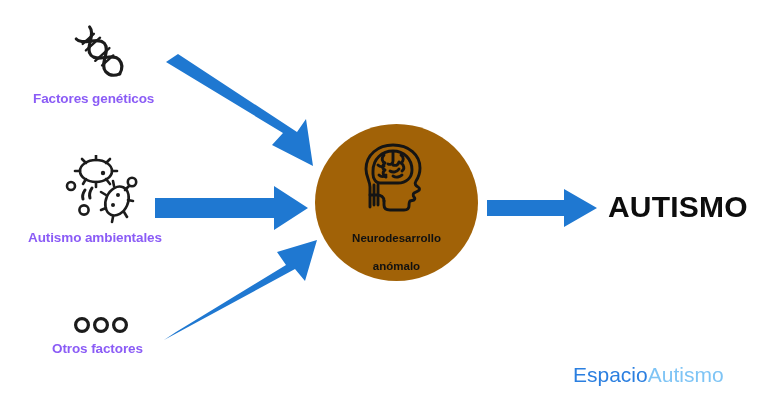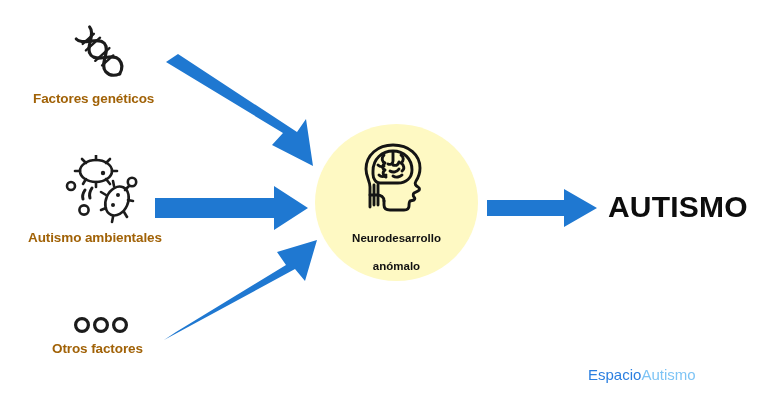--- a/index.html
+++ b/index.html
@@ -22,34 +22,34 @@
   .factor-icon {
     position: absolute;
     display: block;
   }
   .factor-label {
     position: absolute;
     font-family: "Liberation Sans", sans-serif;
     font-weight: bold;
     font-size: 13.5px;
     line-height: 15px;
-    color: #a16207;
+    color: #8b5cf6;
     white-space: nowrap;
     letter-spacing: -0.1px;
   }
 
   
   #center-node {
     position: absolute;
     left: 315px;
     top: 124px;
     width: 163px;
     height: 157px;
     border-radius: 50%;
-    background: #fef9c3;
+    background: #a16207;
     display: flex;
     flex-direction: column;
     align-items: center;
     justify-content: flex-start;
   }
   #center-brain-icon {
     margin-top: 17px;
     display: block;
   }
   #center-label {
@@ -83,24 +83,24 @@
     left: 0;
     top: 0;
     width: 768px;
     height: 401px;
     pointer-events: none;
   }
 
   
   #brand-logo {
     position: absolute;
-    left: 588px;
+    left: 573px;
     top: 363px;
     font-family: "Liberation Sans", sans-serif;
-    font-size: 15px;
+    font-size: 21px;
     line-height: 24px;
     font-weight: normal;
     white-space: nowrap;
   }
   #brand-logo .brand-primary { color: #2b7fe0; }
   #brand-logo .brand-secondary { color: #7ec4f5; }
 </style>
 </head>
 <body>
 

